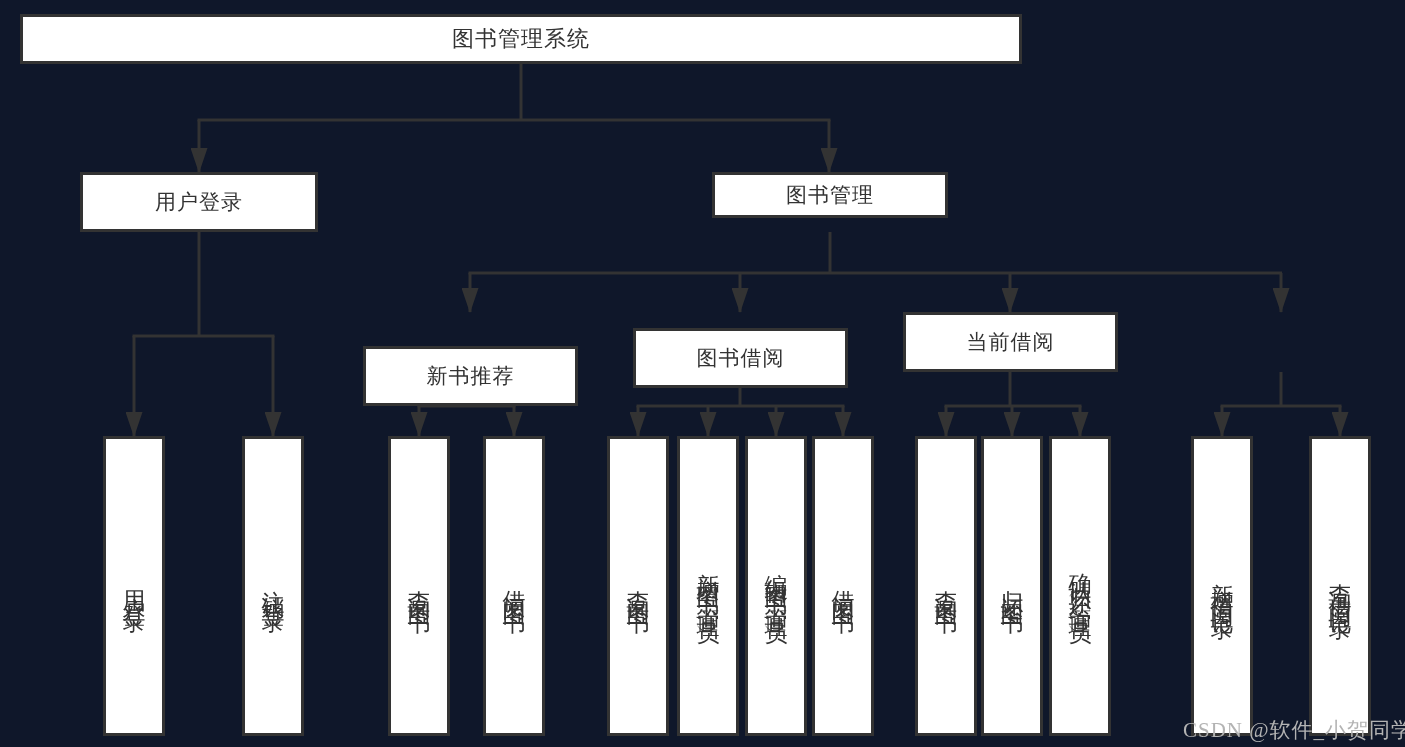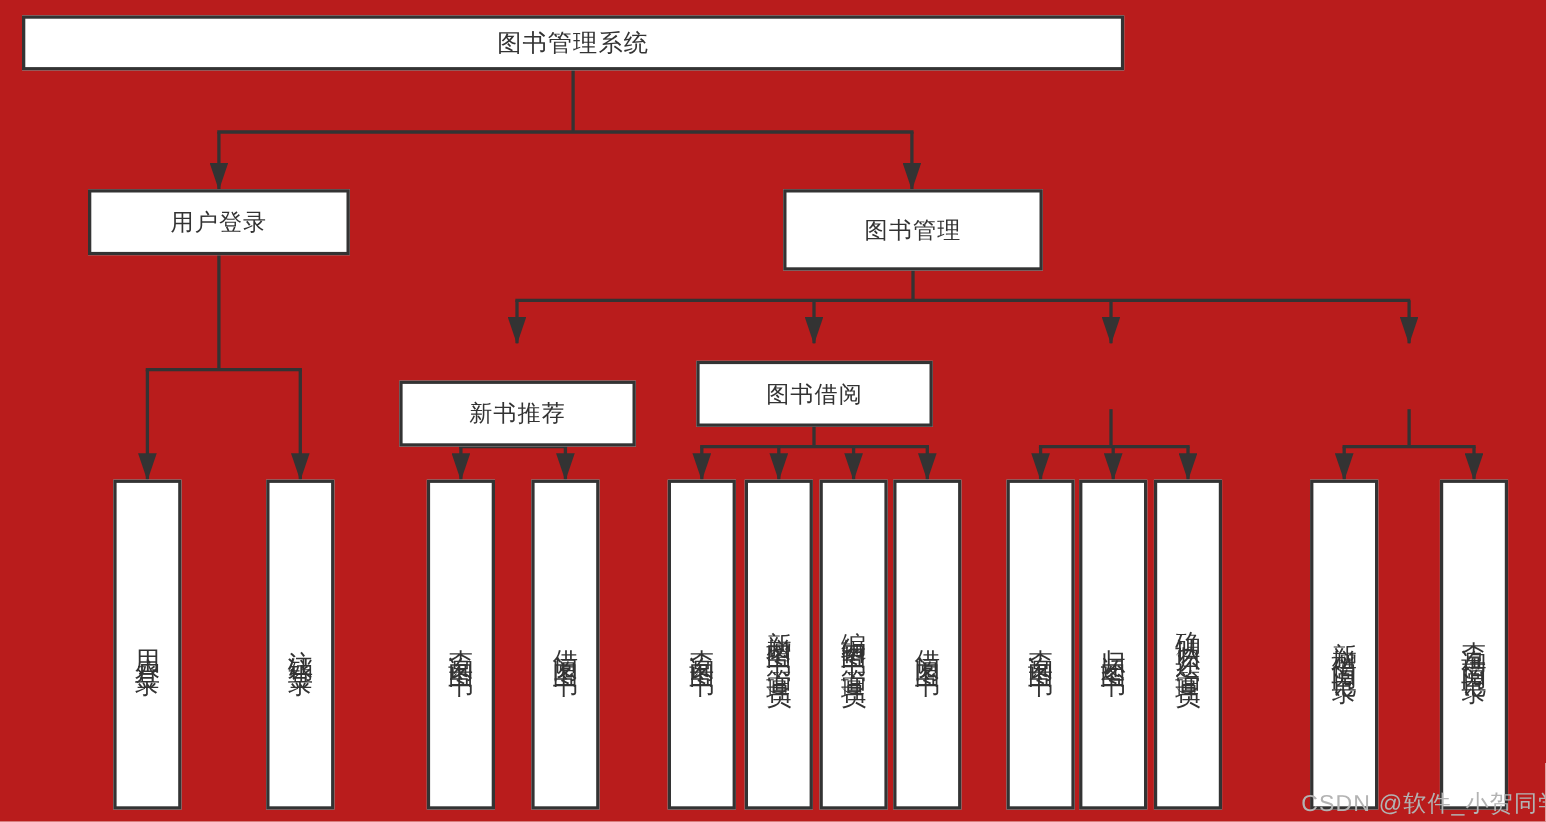--- a/index.html
+++ b/index.html
@@ -4,22 +4,22 @@
 <style>
   html, body {
     margin: 0;
     padding: 0;
     background: #ffffff;
   }
   #stage {
     position: relative;
     width: 1405px;
     height: 747px;
-    background: #b91c1c;
-    font-family: Liberation Sans, sans-serif;
+    background: #0f172a;
+    font-family: Liberation Serif, serif;
     overflow: hidden;
   }
   #connectors {
     position: absolute;
     left: 0;
     top: 0;
     width: 1405px;
     height: 747px;
     z-index: 1;
   }
@@ -52,21 +52,21 @@
   }
   .leaf-node .lbl {
     writing-mode: vertical-rl;
     text-orientation: mixed;
     font-size: 23px;
     letter-spacing: 7px;
     line-height: 1;
   }
   
   #n-user-login  { left: 80px;  top: 172px; width: 238px; height: 60px; }
-  #n-book-mgmt   { left: 712px; top: 172px; width: 236px; height: 74px; }
+  #n-book-mgmt   { left: 712px; top: 172px; width: 236px; height: 46px; }
   
   #n-new-book-rec   { left: 363px;  top: 312px; width: 215px; height: 60px; margin-top: 34px; }
   #n-book-borrow    { left: 633px;  top: 328px; width: 215px; height: 60px; }
   #n-current-borrow { left: 903px;  top: 312px; width: 215px; height: 60px; }
   #n-borrow-records { left: 1173px; top: 312px; width: 215px; height: 60px; }
   
   #n-leaf-user-login { left: 103px;  }
   #n-leaf-logout     { left: 242px;  }
   #n-leaf-nbr-query  { left: 388px;  }
   #n-leaf-nbr-borrow { left: 483px;  }
@@ -160,20 +160,23 @@
   <div class="node h-node" id="n-book-mgmt">
     <span class="lbl">图书管理</span>
   </div>
 
   <div class="node h-node" id="n-new-book-rec">
     <span class="lbl">新书推荐</span>
   </div>
   <div class="node h-node" id="n-book-borrow">
     <span class="lbl">图书借阅</span>
   </div>
+  <div class="node h-node" id="n-current-borrow">
+    <span class="lbl">当前借阅</span>
+  </div>
 
   <div class="node leaf-node" id="n-leaf-user-login">
     <span class="lbl">用户登录</span>
   </div>
   <div class="node leaf-node" id="n-leaf-logout">
     <span class="lbl">注销登录</span>
   </div>
   <div class="node leaf-node" id="n-leaf-nbr-query">
     <span class="lbl">查询图书</span>
   </div>

